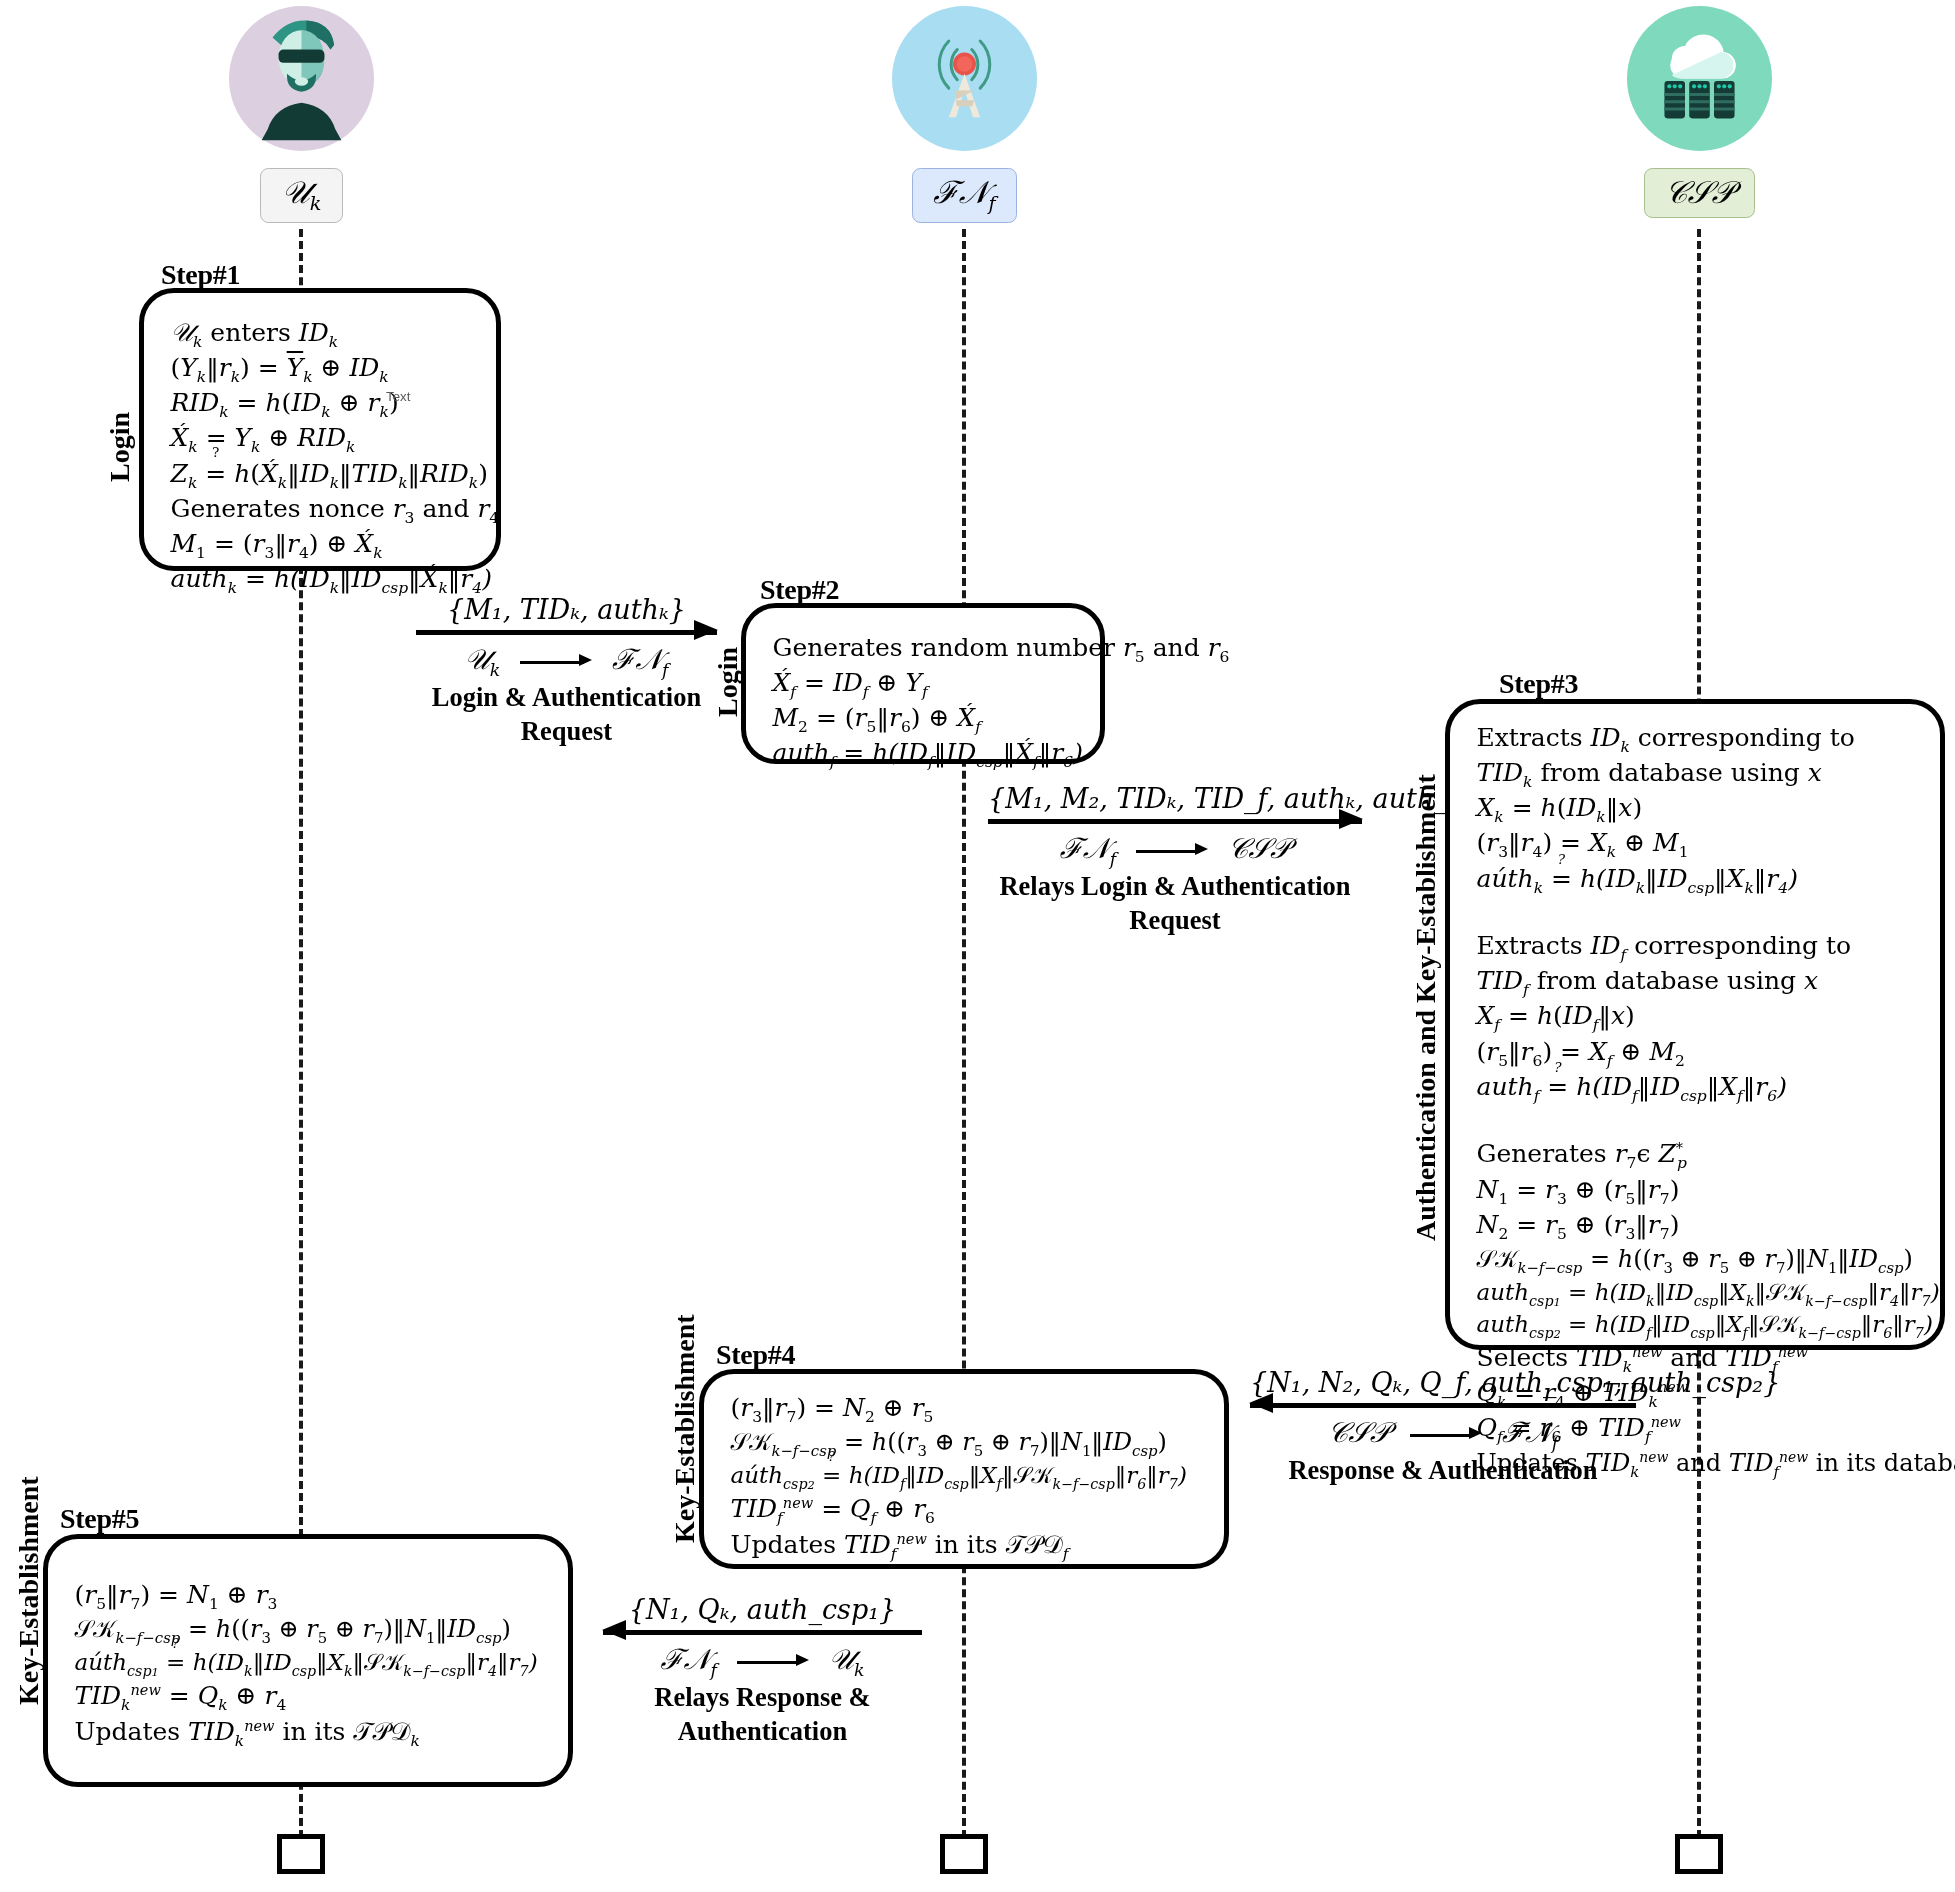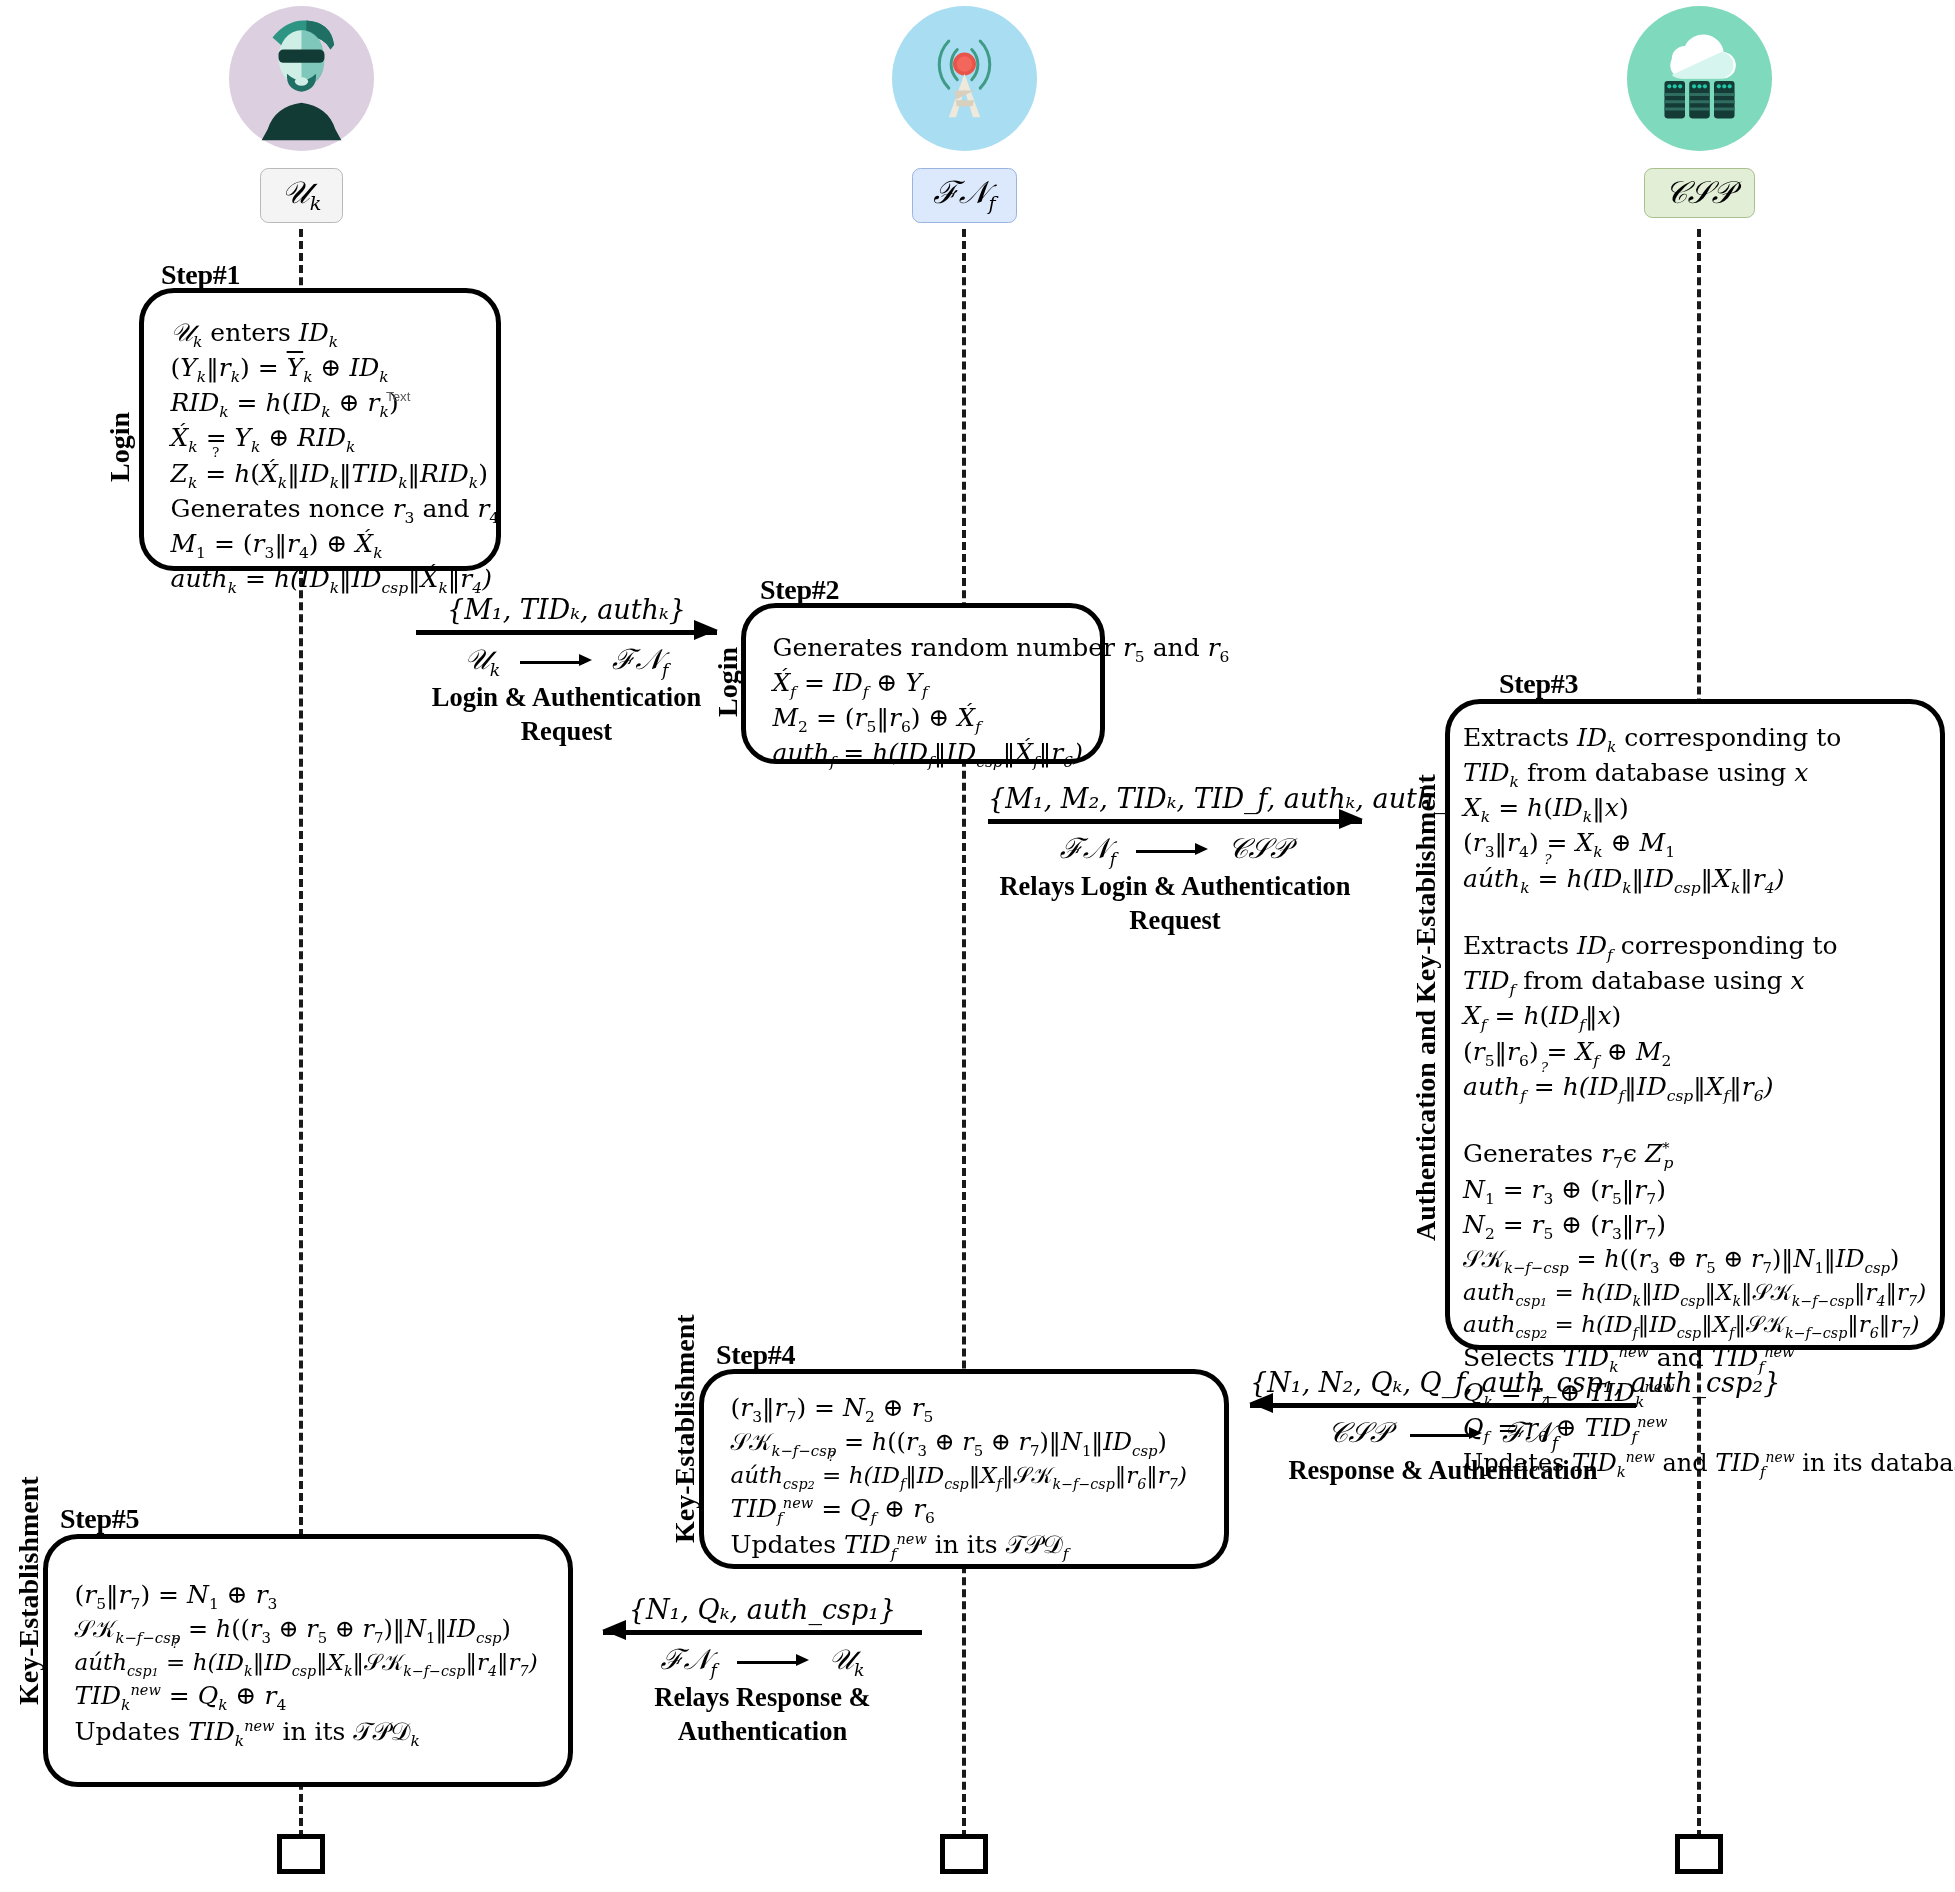--- a/index.html
+++ b/index.html
@@ -202,21 +202,21 @@
       <span class="sarrow"><i></i><b></b></span>
       <span style="font-family:'DejaVu Serif',serif;">𝒞𝒮𝒫</span>
     </div>
     <div class="caption">Relays Login &amp; Authentication</div>
     <div class="caption">Request</div>
   </div>
 
   <div class="steplabel" style="left:1499px;top:668px;">Step#3</div>
   <div class="sidelabel" style="left:1410px;top:1241px;">Authentication and Key-Establishment</div>
   <div class="stepbox" style="left:1445px;top:699px;width:500px;height:651px;">
-    <div class="body" style="padding-top:18px;padding-left:13px;">
+    <div class="body" style="padding-top:18px;">
       <div class="eq">Extracts <i>ID</i><span class="sub"><i>k</i></span> corresponding to</div>
       <div class="eq"><i>TID</i><span class="sub"><i>k</i></span> from database using <i>x</i></div>
       <div class="eq"><i>X</i><span class="sub"><i>k</i></span> = <i>h</i>(<i>ID</i><span class="sub"><i>k</i></span>‖<i>x</i>)</div>
       <div class="eq">(<i>r</i><span class="sub">3</span>‖<i>r</i><span class="sub">4</span>) = <i>X</i><span class="sub"><i>k</i></span> ⊕ <i>M</i><span class="sub">1</span></div>
       <div class="eq it">aúth<span class="sub">k</span> <span style="display:inline-block;position:relative;"><span style="position:absolute;left:50%;top:-12px;transform:translateX(-50%);font-size:.55em;">?</span>=</span> h(ID<span class="sub">k</span>‖ID<span class="sub">csp</span>‖X<span class="sub">k</span>‖r<span class="sub">4</span>)</div>
       <div class="eq">&nbsp;</div>
       <div class="eq">Extracts <i>ID</i><span class="sub"><i>f</i></span> corresponding to</div>
       <div class="eq"><i>TID</i><span class="sub"><i>f</i></span> from database using <i>x</i></div>
       <div class="eq"><i>X</i><span class="sub"><i>f</i></span> = <i>h</i>(<i>ID</i><span class="sub"><i>f</i></span>‖<i>x</i>)</div>
       <div class="eq">(<i>r</i><span class="sub">5</span>‖<i>r</i><span class="sub">6</span>) = <i>X</i><span class="sub"><i>f</i></span> ⊕ <i>M</i><span class="sub">2</span></div>

